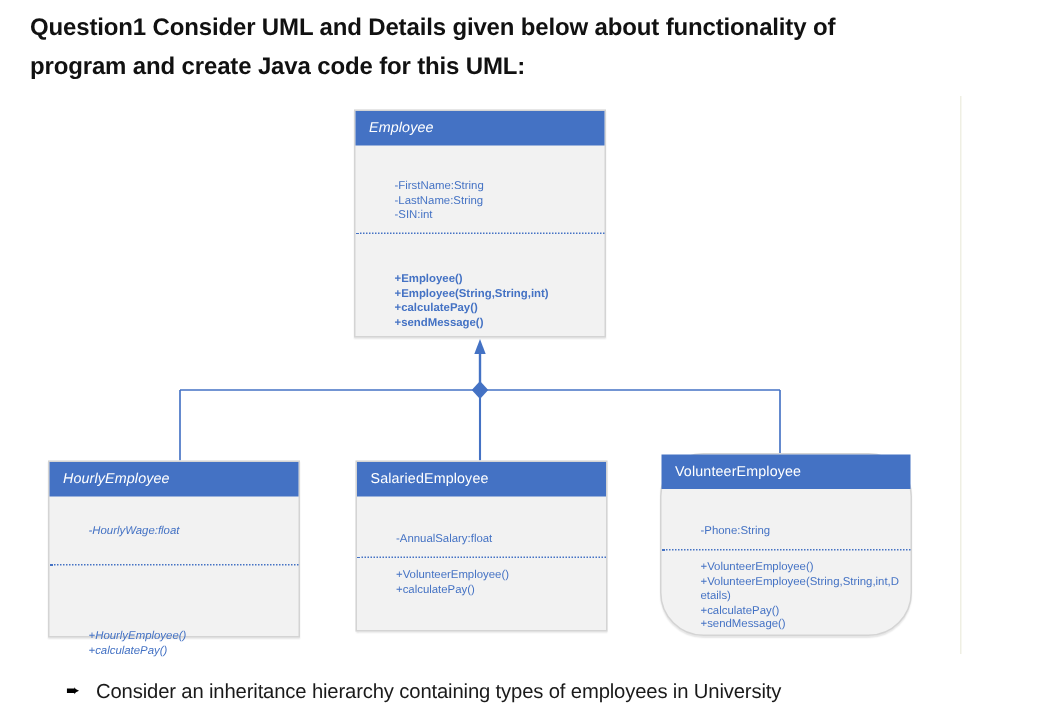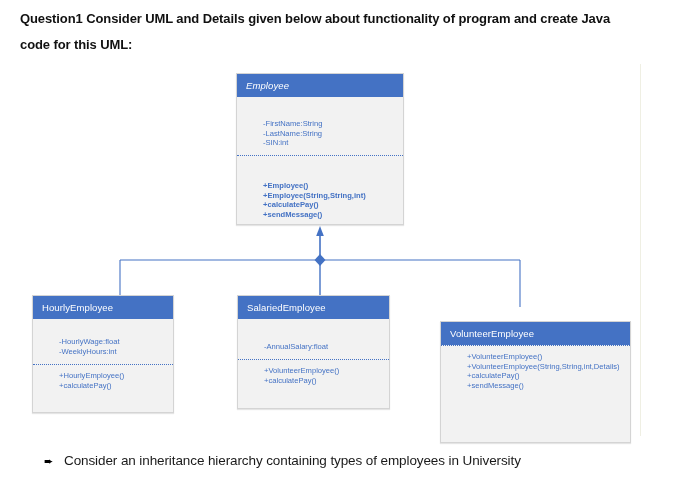--- a/index.html
+++ b/index.html
@@ -15,21 +15,21 @@
     font-family: "Liberation Sans", sans-serif;
     -webkit-font-smoothing: antialiased;
   }
 
   
   #question-heading {
     position: absolute;
     left: 20px;
     top: 6px;
     width: 600px;
-    font-size: 13px;
+    font-size: 16px;
     font-weight: bold;
     color: #111111;
     line-height: 26px;
     letter-spacing: -0.1px;
   }
 
   
   #right-rule {
     position: absolute;
     left: 640px;
@@ -104,41 +104,43 @@
     left: 236px;
     top: 13px;
     width: 168px;
     height: 152px;
   }
   #class-employee .uml-compartment.attrs { padding-top: 6px; min-height: 31px; }
   #class-employee .uml-compartment.ops  { padding-top: 25px; font-weight: bold; }
 
   #class-hourly {
     left: 32px;
-    top: 235px;
-    width: 142px;
+    top: 247px;
+    width: 168px;
     height: 118px;
+    font-style: italic;
   }
   #class-hourly .uml-compartment.attrs { min-height: 22px; padding-top: 2px; }
-  #class-hourly .uml-compartment.ops   { padding-top: 6px; }
+  #class-hourly .uml-compartment.ops   { padding-top: 6px; margin-top: 36px; }
 
   #class-salaried {
     left: 237px;
-    top: 235px;
-    width: 153px;
+    top: 247px;
+    width: 168px;
     height: 114px;
   }
   #class-salaried .uml-compartment.attrs { min-height: 12px; padding-top: 7px; }
   #class-salaried .uml-compartment.ops   { padding-top: 6px; }
 
   #class-volunteer {
     left: 440px;
-    top: 261px;
-    width: 191px;
+    top: 242px;
+    width: 168px;
     height: 122px;
+    border-radius: 29px;
   }
   #class-volunteer .uml-compartment.attrs { min-height: 12px; padding-top: 7px; }
   #class-volunteer .uml-compartment.ops   { padding-top: 6px; }
 
   
   #bullet-line {
     position: absolute;
     left: 44px;
     top: 452px;
     width: 640px;
@@ -197,21 +199,20 @@
       <div class="member">+Employee(String,String,int)</div>
       <div class="member">+calculatePay()</div>
       <div class="member">+sendMessage()</div>
     </div>
   </div>
 
   <div class="uml-class" id="class-hourly">
     <div class="uml-header">HourlyEmployee</div>
     <div class="uml-compartment attrs">
       <div class="member">-HourlyWage:float</div>
-      <div class="member">-WeeklyHours:int</div>
     </div>
     <div class="uml-divider"></div>
     <div class="uml-compartment ops">
       <div class="member">+HourlyEmployee()</div>
       <div class="member">+calculatePay()</div>
     </div>
   </div>
 
   <div class="uml-class" id="class-salaried">
     <div class="uml-header">SalariedEmployee</div>
@@ -220,20 +221,23 @@
     </div>
     <div class="uml-divider"></div>
     <div class="uml-compartment ops">
       <div class="member">+VolunteerEmployee()</div>
       <div class="member">+calculatePay()</div>
     </div>
   </div>
 
   <div class="uml-class" id="class-volunteer">
     <div class="uml-header">VolunteerEmployee</div>
+    <div class="uml-compartment attrs">
+      <div class="member">-Phone:String</div>
+    </div>
     <div class="uml-divider"></div>
     <div class="uml-compartment ops">
       <div class="member">+VolunteerEmployee()</div>
       <div class="member">+VolunteerEmployee(String,String,int,Details)</div>
       <div class="member">+calculatePay()</div>
       <div class="member">+sendMessage()</div>
     </div>
   </div>
 
 </div>

